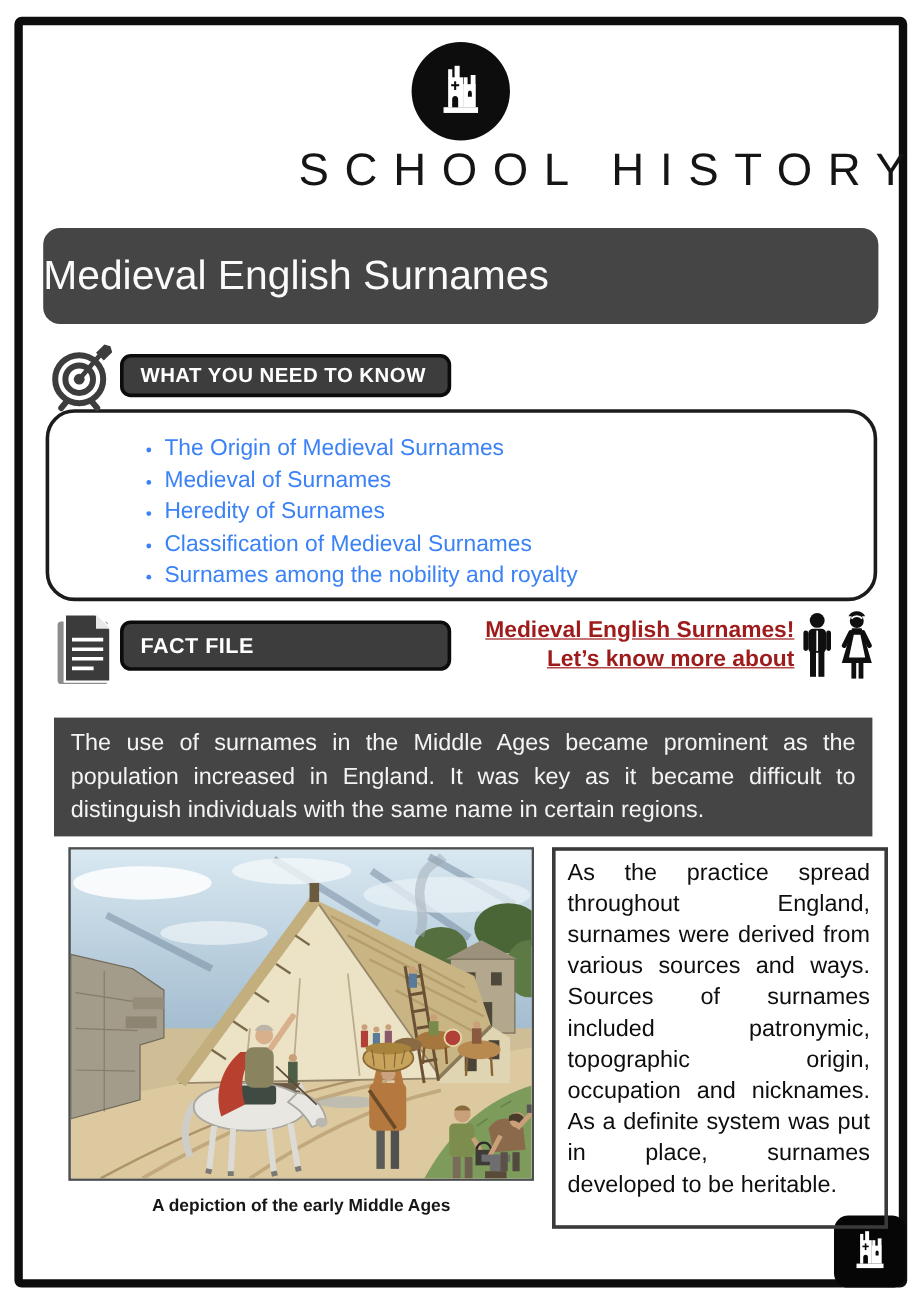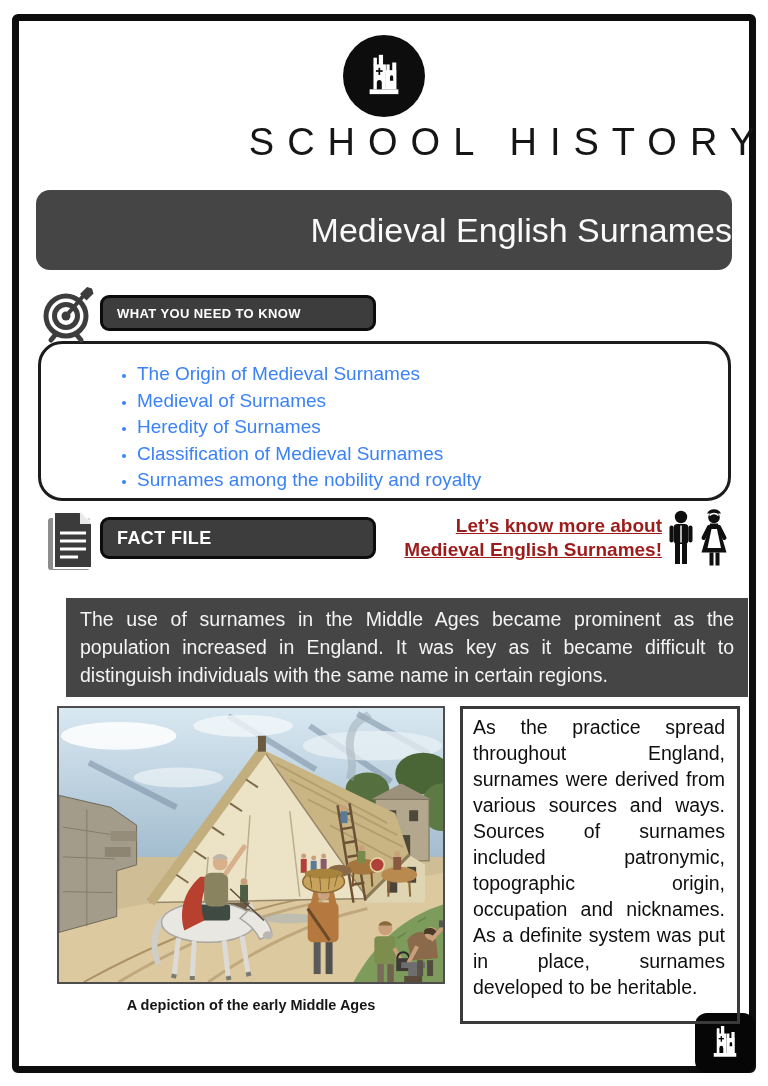--- a/index.html
+++ b/index.html
@@ -5,41 +5,41 @@
   html,body{margin:0;padding:0;background:#ffffff;}
   .page{position:relative;width:768px;height:1086px;background:#fff;overflow:hidden;
         font-family:"Liberation Sans",sans-serif;color:#161616;}
   .frame{position:absolute;left:12px;top:14px;width:744px;height:1059px;
          border:7px solid #0d0d0d;border-radius:6px;box-sizing:border-box;z-index:0;}
   .logo-circle{position:absolute;left:343px;top:35px;width:82px;height:82px;background:#0d0d0d;
          border-radius:50%;display:flex;align-items:center;justify-content:center;z-index:2;}
   .brand{position:absolute;left:0;top:121px;width:100%;text-align:right;font-size:38px;
          font-weight:500;letter-spacing:13px;text-indent:13px;color:#151515;z-index:2;}
   .title-banner{position:absolute;left:36px;top:190px;width:696px;height:80px;background:#454545;
-         border-radius:14px;display:flex;align-items:center;justify-content:flex-end;
+         border-radius:14px;display:flex;align-items:center;justify-content:flex-start;
          color:#fafafa;font-size:34px;font-weight:400;z-index:2;}
   .target-wrap{position:absolute;left:38px;top:284px;width:60px;height:60px;z-index:3;}
   .head-bar{position:absolute;background:#3d3d3d;border:3px solid #0c0c0c;border-radius:9px;
          box-sizing:border-box;color:#fff;font-weight:bold;display:flex;align-items:center;
          padding-left:14px;letter-spacing:0.4px;z-index:2;}
-  .know-bar{left:100px;top:295px;width:276px;height:36px;font-size:13px;}
+  .know-bar{left:100px;top:295px;width:276px;height:36px;font-size:17px;}
   .fact-bar{left:100px;top:517px;width:276px;height:42px;font-size:18px;}
   .know-box{position:absolute;left:38px;top:341px;width:693px;height:160px;background:#fff;
          border:3px solid #1c1c1c;border-radius:24px;box-sizing:border-box;z-index:1;}
   .know-box ul{margin:17px 0 0 0;padding-left:96px;}
   .know-box li{font-size:19px;line-height:26.5px;color:#3b82f6;list-style-type:disc;}
   .know-box li::marker{font-size:14px;}
   .fact-icon-wrap{position:absolute;left:46px;top:509px;width:52px;height:64px;z-index:3;}
   .cta{position:absolute;left:390px;top:514px;width:272px;text-align:right;color:#9e1b1b;
          font-weight:bold;font-size:19px;line-height:23.5px;z-index:2;}
   .cta span{text-decoration:underline;display:block;}
   .couple-wrap{position:absolute;left:666px;top:508px;width:66px;height:64px;z-index:2;}
   .intro{position:absolute;left:45px;top:598px;width:682px;height:99px;background:#454545;
          color:#f4f4f4;font-size:19.5px;line-height:28px;padding:7px 14px;box-sizing:border-box;
-         text-align:justify;z-index:2;margin-left:21px;}
+         text-align:justify;z-index:2;}
   .figure{position:absolute;left:57px;top:706px;width:388px;height:278px;border:2px solid #4d4d4d;
          box-sizing:border-box;z-index:2;background:#cfe0ea;}
   .figure svg{display:block;width:100%;height:100%;}
   .caption{position:absolute;left:57px;top:997px;width:388px;text-align:center;font-weight:bold;
          font-size:14.5px;color:#161616;z-index:2;}
   .body-box{position:absolute;left:460px;top:706px;width:280px;height:318px;border:3px solid #3a3a3a;
          box-sizing:border-box;padding:5px 12px 0 10px;font-size:19.5px;line-height:26px;
          text-align:justify;color:#0e0e0e;z-index:3;background:transparent;}
   .corner-logo{position:absolute;left:695px;top:1013px;width:60px;height:60px;background:#060606;
          border-radius:12px;display:flex;align-items:center;justify-content:center;z-index:1;}
@@ -114,22 +114,22 @@
         <line x1="14" y1="32" x2="40" y2="32"></line>
         <line x1="14" y1="40" x2="40" y2="40"></line>
         <line x1="14" y1="48" x2="32" y2="48"></line>
       </g>
     </svg>
   </div>
   <div class="head-bar fact-bar">
     <span>FACT FILE</span>
   </div>
   <div class="cta">
+    <span>Medieval English Surnames!</span>
     <span>Let’s know more about</span>
-    <span>Medieval English Surnames!</span>
   </div>
   <div class="couple-wrap">
     <svg width="66" height="64" viewBox="0 0 66 64">
       <g fill="#0f0f0f">
         <circle cx="15" cy="9" r="6.2"></circle>
         <rect x="7.5" y="16" width="15" height="20" rx="4"></rect>
         <rect x="3.5" y="17.5" width="4" height="17" rx="2"></rect>
         <rect x="22.5" y="17.5" width="4" height="17" rx="2"></rect>
         <rect x="9" y="35" width="5" height="21"></rect>
         <rect x="16" y="35" width="5" height="21"></rect>

